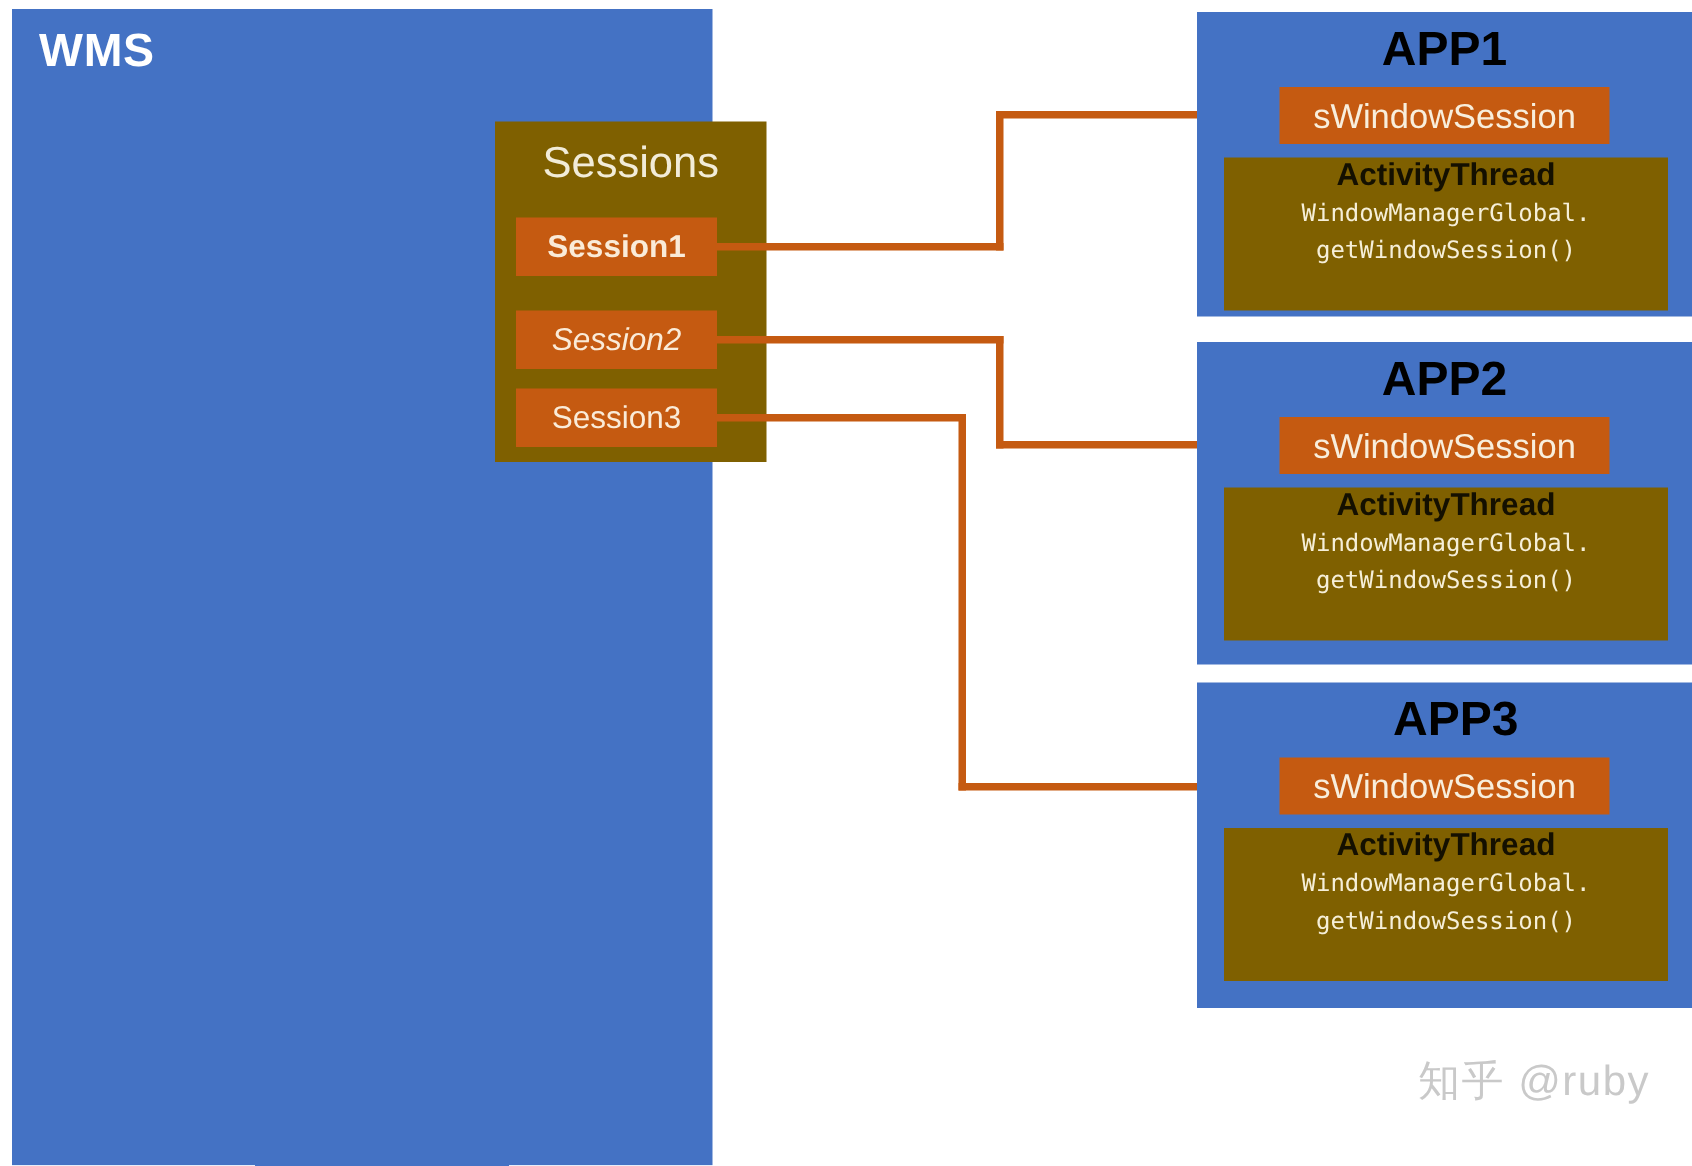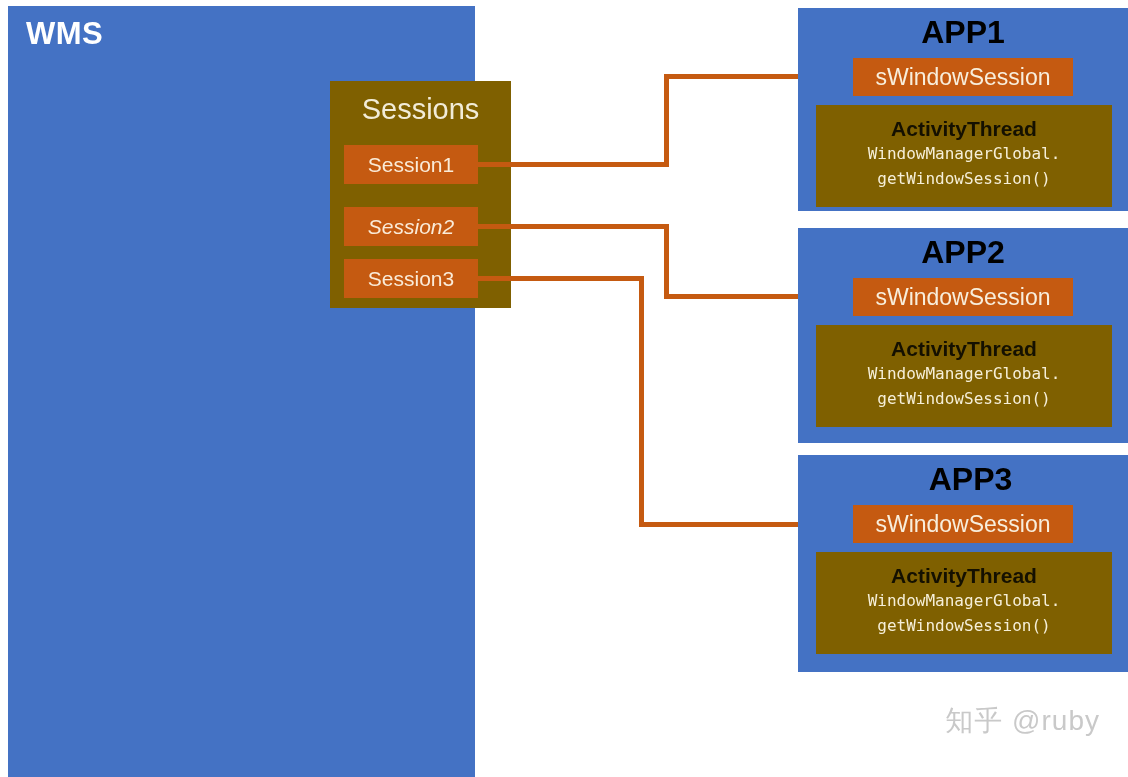--- a/index.html
+++ b/index.html
@@ -48,21 +48,21 @@
     position: absolute;
     left: 14px;
     width: 134px; height: 39px;
     background: #C55A11;
     color: #FAEBD8;
     font-size: 21px;
     display: flex;
     align-items: center;
     justify-content: center;
   }
-  .session-1 { top: 64px; }
+  .session-1 { top: 64px; font-weight: bold; }
   .session-2 { top: 126px; font-style: italic; }
   .session-3 { top: 178px; }
 
   
   .conn {
     position: absolute;
     background: #C55A11;
   }
 
   
@@ -97,21 +97,20 @@
     font-size: 23px;
   }
   .thread-box {
     position: absolute;
     left: 18px; top: 97px;
     width: 296px; height: 102px;
     background: #7F6000;
     text-align: center;
   }
   .thread-title {
-    margin-top: 12px;
     font-size: 21px;
     font-weight: bold;
     color: #141000;
   }
   .code-line {
     font-family: "DejaVu Sans Mono", monospace;
     font-size: 16px;
     color: #F6EFD8;
     line-height: 25px;
   }

